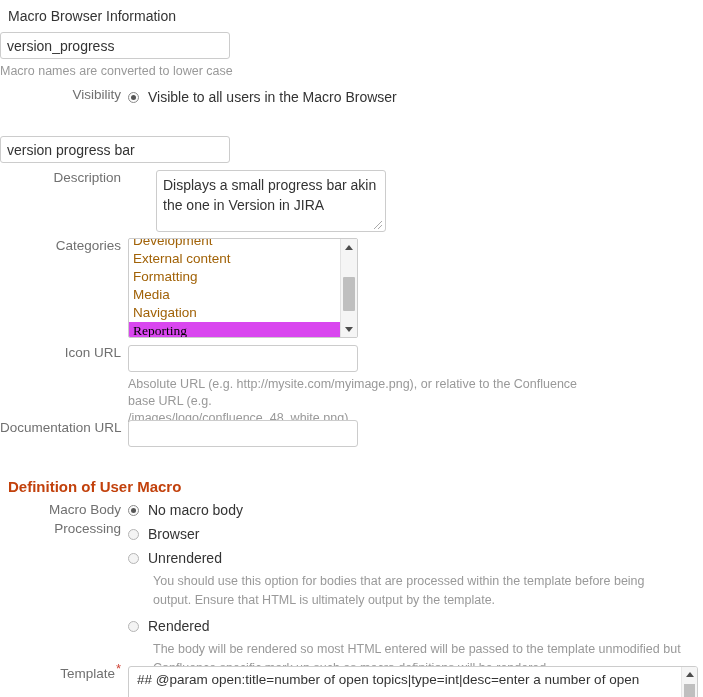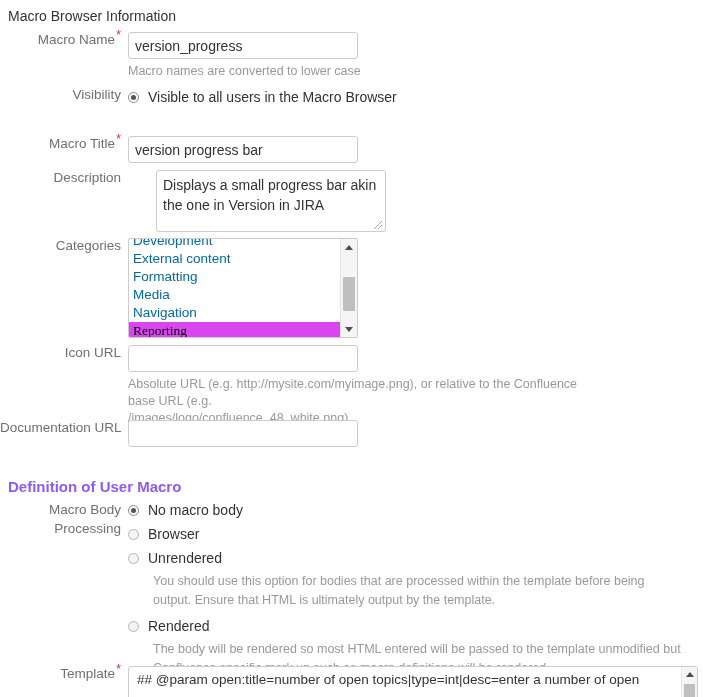--- a/index.html
+++ b/index.html
@@ -13,21 +13,21 @@
     overflow: hidden;
     font-family: "Liberation Sans", sans-serif;
     font-size: 14px;
     color: #333333;
     position: relative;
   }
 
   .section-heading {
     font-size: 15px;
     font-weight: bold;
-    color: #8b5cf6;
+    color: #c2410c;
     margin: 0;
     padding: 0;
   }
 
   
   .row {
     display: flex;
     align-items: flex-start;
   }
   .label-col {
@@ -154,21 +154,21 @@
     position: absolute;
     left: 0;
     top: -7px;
     right: 16px;
   }
   .list-item {
     font-size: 13.5px;
     line-height: 18px;
     height: 18px;
     padding: 0 4px;
-    color: #0369a1;
+    color: #a16207;
     white-space: nowrap;
     overflow: hidden;
   }
   .list-item.selected {
     background: #d946ef;
     color: #000000;
     font-family: Liberation Serif, serif;
   }
   .lb-scroll {
     position: absolute;
@@ -266,43 +266,37 @@
 
   
   .abs { position: absolute; }
 </style>
 </head>
 <body>
 
 <div class="abs" style="left:8px; top:8px;">Macro Browser Information</div>
 
 <div class="abs row" style="left:0px; top:32px; width:703px;">
-  <div class="label-col">
-    <span>Macro Name</span><span class="req">*</span>
-  </div>
   <div class="field-col">
     <input class="text-input" type="text" value="version_progress" style="">
     <div class="hint">Macro names are converted to lower case</div>
   </div>
 </div>
 
 <div class="abs row" style="left:0px; top:87px; width:597px;">
   <div class="label-col">Visibility</div>
   <div class="field-col">
     <div class="radio-line">
       <span class="radio checked"></span>
       <span class="radio-label">Visible to all users in the Macro Browser</span>
     </div>
   </div>
 </div>
 
 <div class="abs row" style="left:0px; top:136px; width:703px;">
-  <div class="label-col">
-    <span>Macro Title</span><span class="req">*</span>
-  </div>
   <div class="field-col">
     <input class="text-input" type="text" value="version progress bar" style="">
   </div>
 </div>
 
 <div class="abs row" style="left:0px; top:170px; width:703px;">
   <div class="label-col">Description</div>
   <div class="field-col" style="position:relative;margin-left:28px;">
     <div class="textarea">
       <span>Displays a small progress bar akin the one in Version in JIRA</span>

